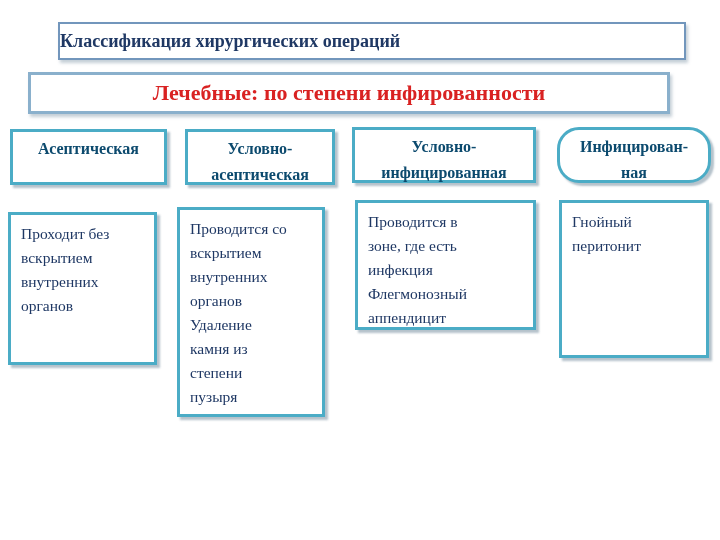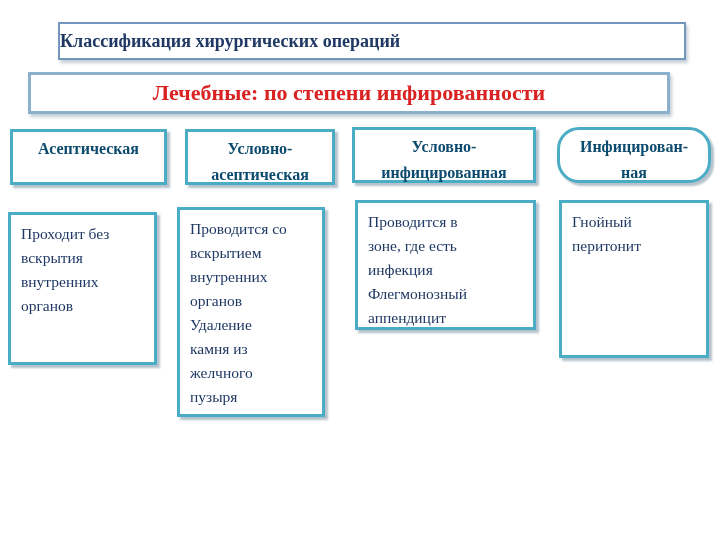--- a/index.html
+++ b/index.html
@@ -76,33 +76,33 @@
   <div class="box hdr hdr1">Асептическая</div>
   <div class="box hdr hdr2">Условно-
 асептическая</div>
   <div class="box hdr hdr3">Условно-
 инфицированная</div>
   <div class="box hdr hdr4">Инфицирован-
 ная</div>
 
   <div class="box content c1">
     <span class="desc">Проходит без
-вскрытия
+вскрытием
 внутренних
 органов</span>
   </div>
 
   <div class="box content c2">
     <span class="desc">Проводится со
 вскрытием
 внутренних
 органов</span>
     <span class="example">Удаление
 камня из
-желчного
+степени
 пузыря</span>
   </div>
 
   <div class="box content c3">
     <span class="desc">Проводится в
 зоне, где есть
 инфекция</span>
     <span class="example">Флегмонозный
 аппендицит</span>
   </div>

